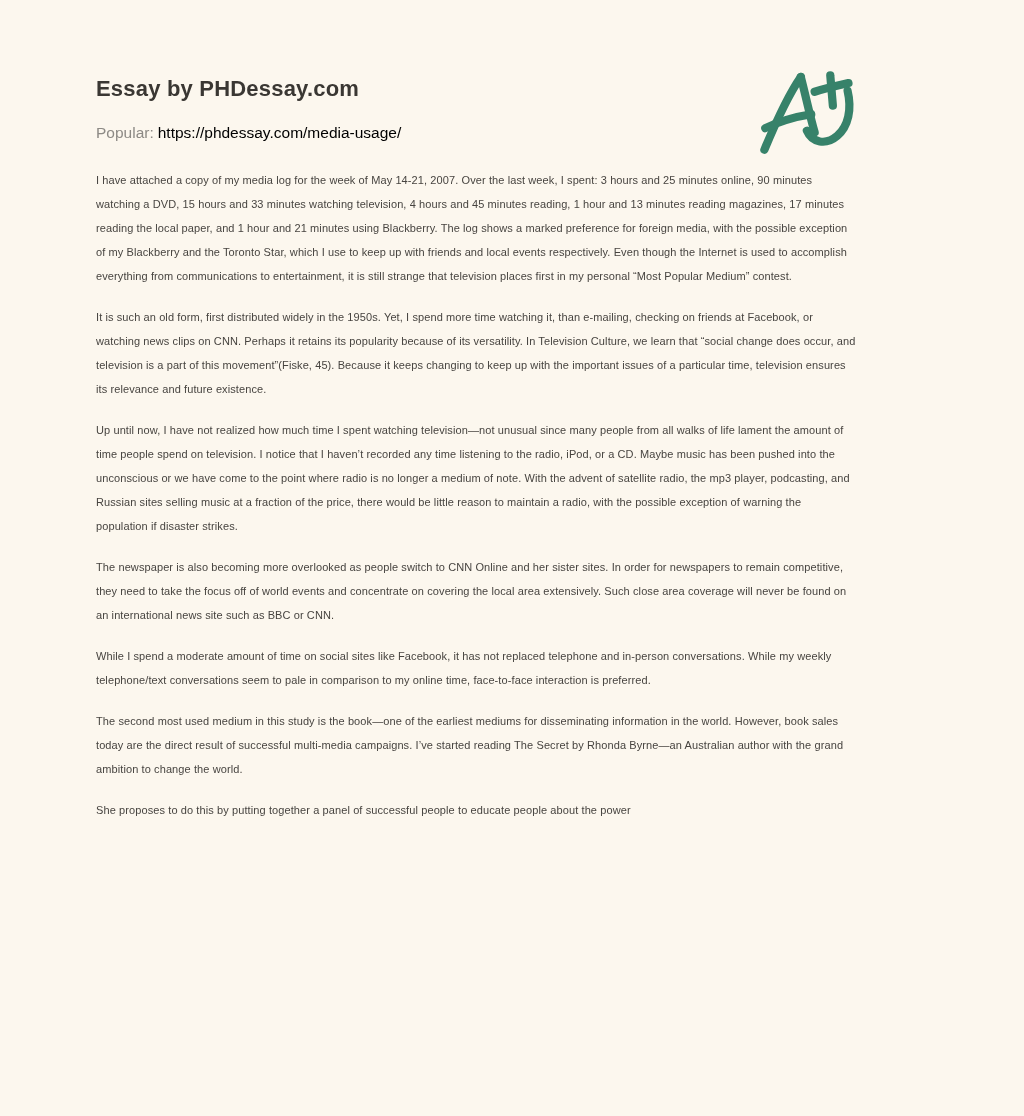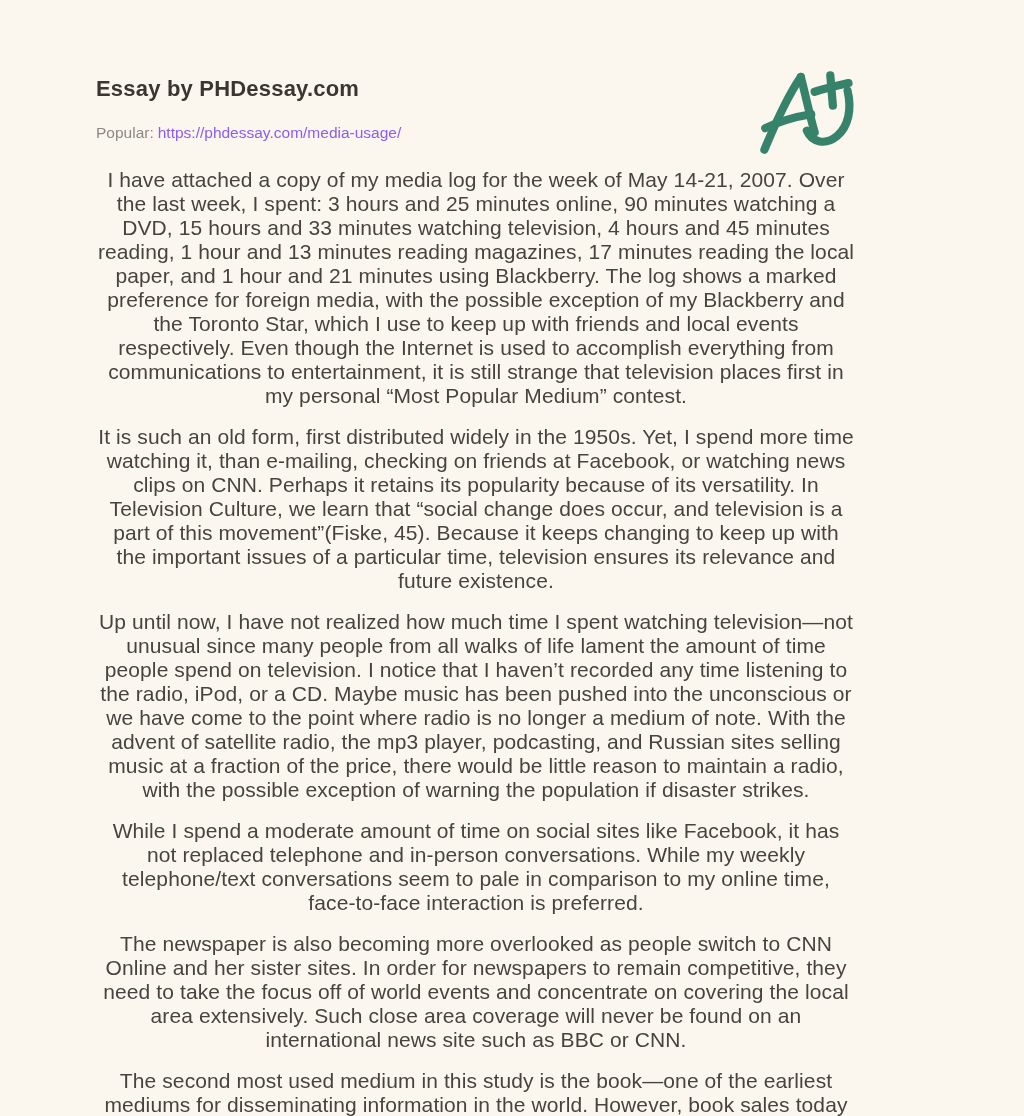--- a/index.html
+++ b/index.html
@@ -23,21 +23,21 @@
     font-weight: 700;
     letter-spacing: 0.2px;
     color: #3a3733;
   }
   .source-row {
     margin-top: 22px;
     font-size: 15.5px;
     color: #8d8a85;
   }
   .source-link {
-    color: #8b5cf6;
+    color: #000000;
     text-decoration: none;
     margin-left: 4px;
   }
   .logo {
     position: absolute;
     top: 64px;
     right: 82px;
     width: 128px;
     height: 104px;
   }
@@ -46,26 +46,25 @@
     font-size: 34px;
     font-weight: 700;
     letter-spacing: 0.2px;
     color: #24211d;
   }
   .essay {
     margin-top: 26px;
     max-width: 828px;
   }
   .essay p {
-    font-size: 21px;
+    font-size: 11px;
     line-height: 24px;
     letter-spacing: 0.1px;
     color: #474440;
     margin: 0 0 17px 0;
-    text-align: center;
   }
 </style>
 </head>
 <body>
 
 <div class="page">
 
   <div class="byline">Essay by PHDessay.com</div>
 
   <div class="source-row">
@@ -85,18 +84,19 @@
     <path d="M 98 13 C 99 25 100 37 101 48"></path>
 
     <path d="M 80 32 C 93 28 106 25 119 22"></path>
   </svg>
 
 
   <div class="essay">
     <p>I have attached a copy of my media log for the week of May 14-21, 2007. Over the last week, I spent: 3 hours and 25 minutes online, 90 minutes watching a DVD, 15 hours and 33 minutes watching television, 4 hours and 45 minutes reading, 1 hour and 13 minutes reading magazines, 17 minutes reading the local paper, and 1 hour and 21 minutes using Blackberry.  The log shows a marked preference for foreign media, with the possible exception of my Blackberry and the Toronto Star, which I use to keep up with friends and local events respectively.  Even though the Internet is used to accomplish everything from communications to entertainment, it is still strange that television places first in my personal “Most Popular Medium” contest.</p>
     <p>It is such an old form, first distributed widely in the 1950s.  Yet, I spend more time watching it, than e-mailing, checking on friends at Facebook, or watching news clips on CNN.  Perhaps it retains its popularity because of its versatility.  In Television Culture, we learn that “social change does occur, and television is a part of this movement”(Fiske, 45).   Because it keeps changing to keep up with the important issues of a particular time, television ensures its relevance and future existence.</p>
     <p>Up until now, I have not realized how much time I spent watching television—not unusual since many people from all walks of life lament the amount of time people spend on television.  I notice that I haven’t recorded any time listening to the radio, iPod, or a CD.  Maybe music has been pushed into the unconscious or we have come to the point where radio is no longer a medium of note.  With the advent of satellite radio, the mp3 player, podcasting, and Russian sites selling music at a fraction of the price, there would be little reason to maintain a radio, with the possible exception of warning the population if disaster strikes.</p>
+    <p>The newspaper is also becoming more overlooked as people switch to CNN Online and her sister sites.  In order for newspapers to remain competitive, they need to take the focus off of world events and concentrate on covering the local area extensively.  Such close area coverage will never be found on an international news site such as BBC or CNN.</p>
     <p>While I spend a moderate amount of time on social sites like Facebook, it has not replaced telephone and in-person conversations.  While my weekly telephone/text conversations seem to pale in comparison to my online time, face-to-face interaction is preferred.</p>
-    <p>The newspaper is also becoming more overlooked as people switch to CNN Online and her sister sites.  In order for newspapers to remain competitive, they need to take the focus off of world events and concentrate on covering the local area extensively.  Such close area coverage will never be found on an international news site such as BBC or CNN.</p>
     <p>The second most used medium in this study is the book—one of the earliest mediums for disseminating information in the world.  However, book sales today are the direct result of successful multi-media campaigns. I’ve started reading The Secret by Rhonda Byrne—an Australian author with the grand ambition to change the world.</p>
+    <p>She proposes to do this by putting together a panel of successful people to educate people about the power</p>
   </div>
 
 </div>
 
 </body></html>

